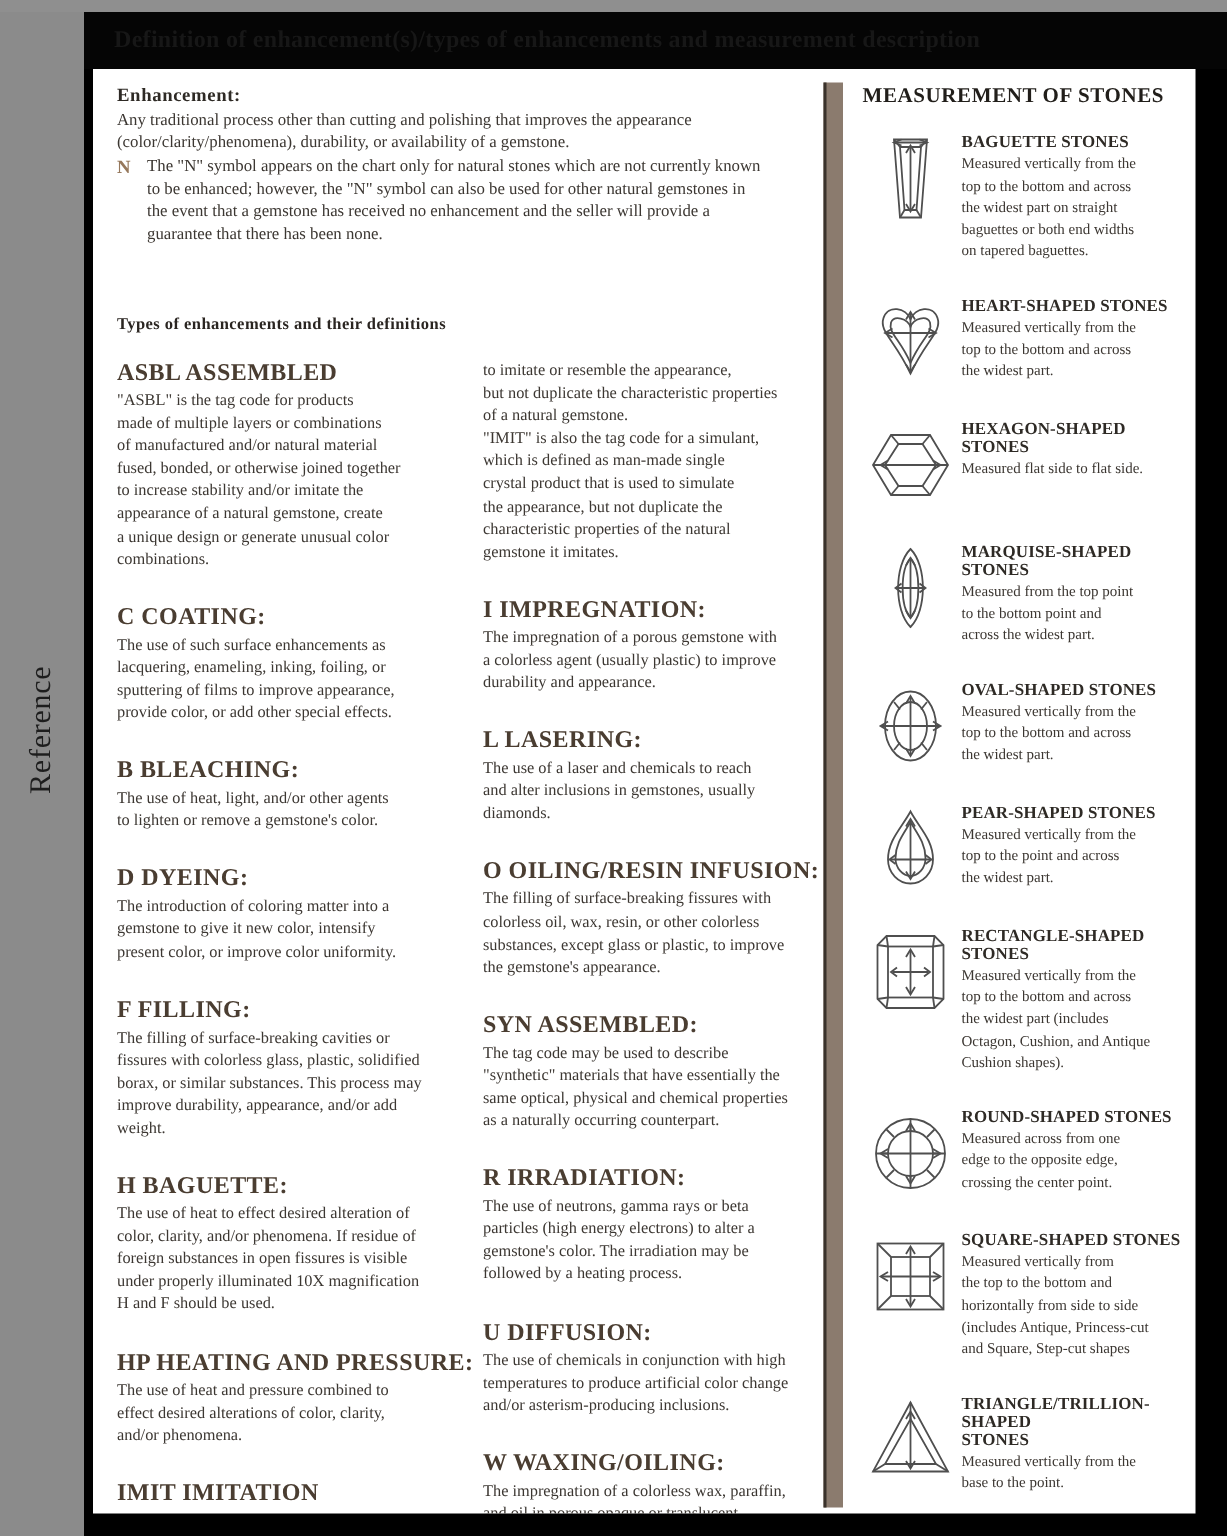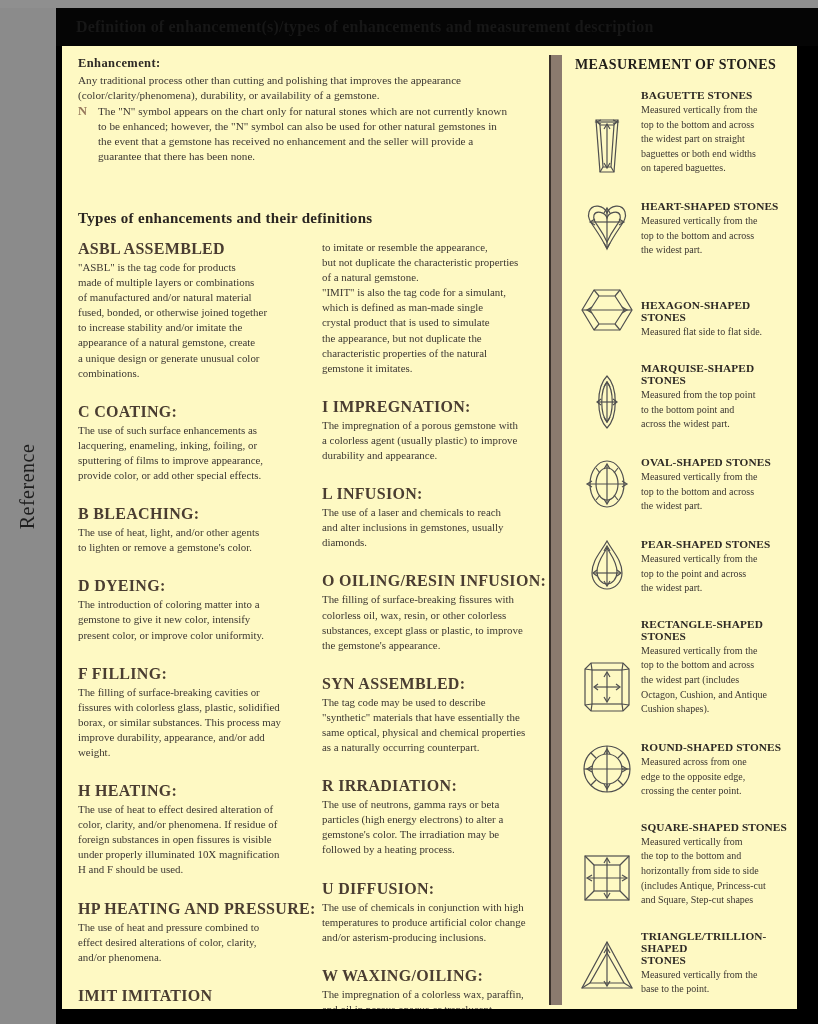--- a/index.html
+++ b/index.html
@@ -6,45 +6,45 @@
   .page{position:relative;width:818px;height:1024px;background:#000;overflow:hidden;
         font-family:"Liberation Serif", serif;}
   .top-strip{position:absolute;left:0;top:0;width:818px;height:8px;background:#8f8f8f;}
   .sidebar{position:absolute;left:0;top:8px;width:56px;height:1016px;background:#8b8b8b;
            display:flex;align-items:center;justify-content:center;}
   .sidebar-label{transform:rotate(-90deg) translateX(30px);transform-origin:center;
                  font-size:20px;color:#1d1d1d;letter-spacing:.5px;white-space:nowrap;}
   .titlebar{position:absolute;left:56px;top:8px;width:762px;height:38px;background:#050505;}
   .title{color:#171717;font-weight:bold;font-size:16px;line-height:38px;padding-left:20px;
          letter-spacing:.2px;white-space:nowrap;}
-  .content{position:absolute;left:62px;top:46px;width:735px;height:963px;background:#fef9c3;overflow:hidden;}
+  .content{position:absolute;left:62px;top:46px;width:735px;height:963px;background:#ffffff;overflow:hidden;}
 
   .intro{position:absolute;left:16px;top:10px;width:478px;}
   .intro-heading{font-weight:bold;font-size:12.5px;color:#2e2a25;letter-spacing:.4px;margin-bottom:2px;}
   .intro-body{font-size:11.2px;line-height:15px;color:#3c3732;white-space:pre-line;}
   .n-note{display:flex;margin-top:1px;}
   .n-symbol{width:20px;flex:0 0 20px;font-weight:bold;font-size:12.5px;color:#96785c;}
   .n-text{flex:1;font-size:11.2px;line-height:15px;color:#3c3732;white-space:pre-line;}
 
   .codes-heading{position:absolute;left:16px;top:164px;width:430px;font-weight:bold;
-                 font-size:15px;color:#2a2521;letter-spacing:.3px;}
+                 font-size:11px;color:#2a2521;letter-spacing:.3px;}
   .codes{position:absolute;left:16px;top:194px;width:476px;display:flex;}
   .codes-col{width:244px;flex:0 0 244px;}
   .codes-col.right{width:230px;flex:0 0 230px;}
   .term{margin-bottom:22px;}
   .term-title{font-weight:bold;font-size:16px;color:#4a3d31;letter-spacing:.3px;
               margin-bottom:2px;white-space:pre-line;}
   .term-body{font-size:10.9px;line-height:15.1px;color:#3c3732;white-space:pre-line;}
 
   .divider{position:absolute;left:487px;top:9px;width:11px;height:950px;background:#8b7b6e;
            border-left:2px solid #3a322b;}
 
   .measure{position:absolute;left:513px;top:11px;width:222px;}
   .measure-heading{font-weight:bold;font-size:14px;color:#211e1a;letter-spacing:.4px;margin-bottom:16px;}
-  .stone{display:flex;margin-bottom:22px;align-items:flex-end;}
+  .stone{display:flex;margin-bottom:22px;}
   .stone-icon{width:64px;flex:0 0 64px;display:flex;justify-content:center;align-items:flex-start;}
   .stone-text{flex:1;padding-left:2px;}
   .stone-name{font-weight:bold;font-size:11.3px;color:#2e2a25;letter-spacing:.1px;white-space:pre-line;}
   .stone-desc{font-size:10px;line-height:14.6px;color:#3c3732;white-space:pre-line;margin-top:2px;}
 </style>
 </head>
 <body>
 
 <div class="page">
   <div class="top-strip"></div>
@@ -107,21 +107,21 @@
           </div>
           <div class="term">
             <div class="term-title">F  FILLING:</div>
             <div class="term-body">The filling of surface-breaking cavities or
 fissures with colorless glass, plastic, solidified
 borax, or similar substances. This process may
 improve durability, appearance, and/or add
 weight.</div>
           </div>
           <div class="term">
-            <div class="term-title">H  HEATING:</div>
+            <div class="term-title">H  BAGUETTE:</div>
             <div class="term-body">The use of heat to effect desired alteration of
 color, clarity, and/or phenomena. If residue of
 foreign substances in open fissures is visible
 under properly illuminated 10X magnification
 H and F should be used.</div>
           </div>
           <div class="term">
             <div class="term-title">HP  HEATING AND PRESSURE:</div>
             <div class="term-body">The use of heat and pressure combined to
 effect desired alterations of color, clarity,
@@ -146,21 +146,21 @@
 characteristic properties of the natural
 gemstone it imitates.</div>
           </div>
           <div class="term">
             <div class="term-title">I  IMPREGNATION:</div>
             <div class="term-body">The impregnation of a porous gemstone with
 a colorless agent (usually plastic) to improve
 durability and appearance.</div>
           </div>
           <div class="term">
-            <div class="term-title">L  INFUSION:</div>
+            <div class="term-title">L  LASERING:</div>
             <div class="term-body">The use of a laser and chemicals to reach
 and alter inclusions in gemstones, usually
 diamonds.</div>
           </div>
           <div class="term">
             <div class="term-title">O  OILING/RESIN INFUSION:</div>
             <div class="term-body">The filling of surface-breaking fissures with
 colorless oil, wax, resin, or other colorless
 substances, except glass or plastic, to improve
 the gemstone's appearance.</div>

